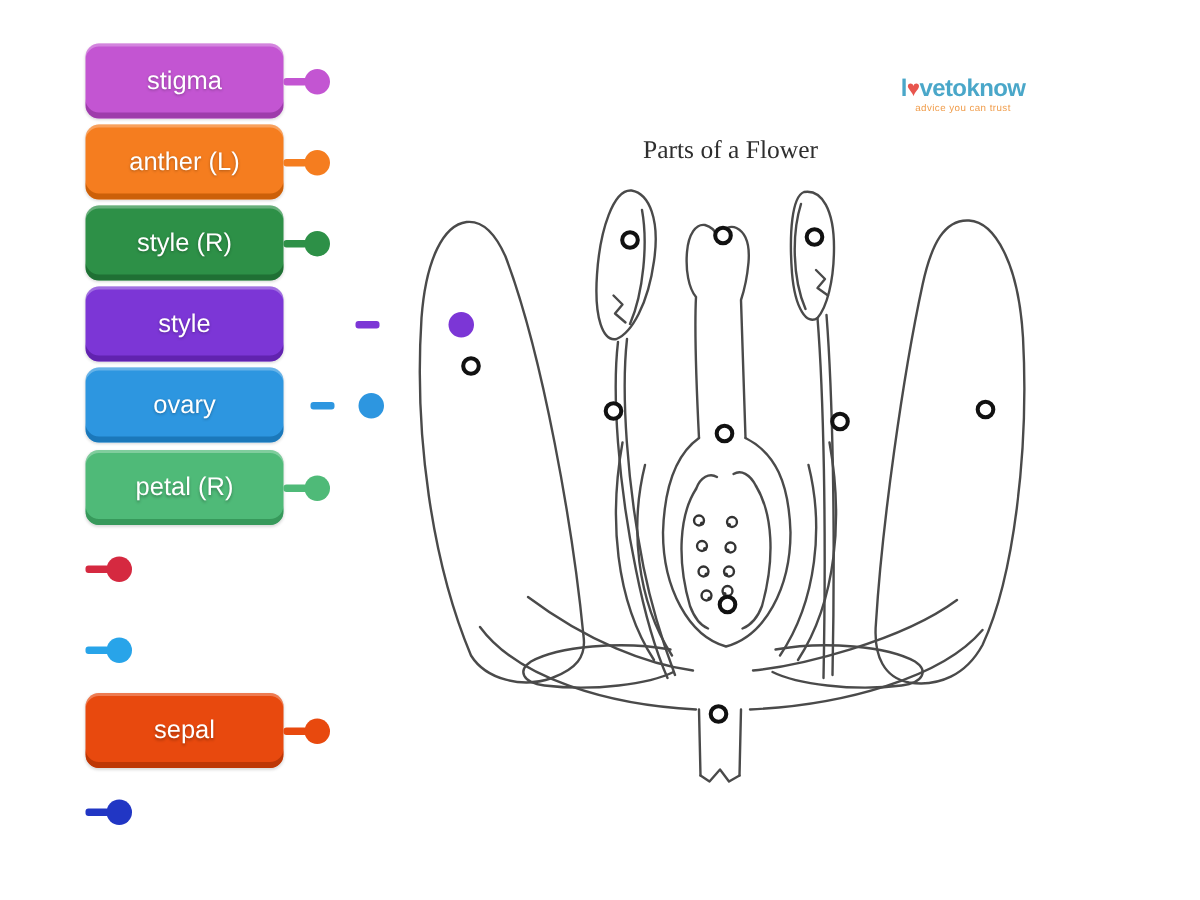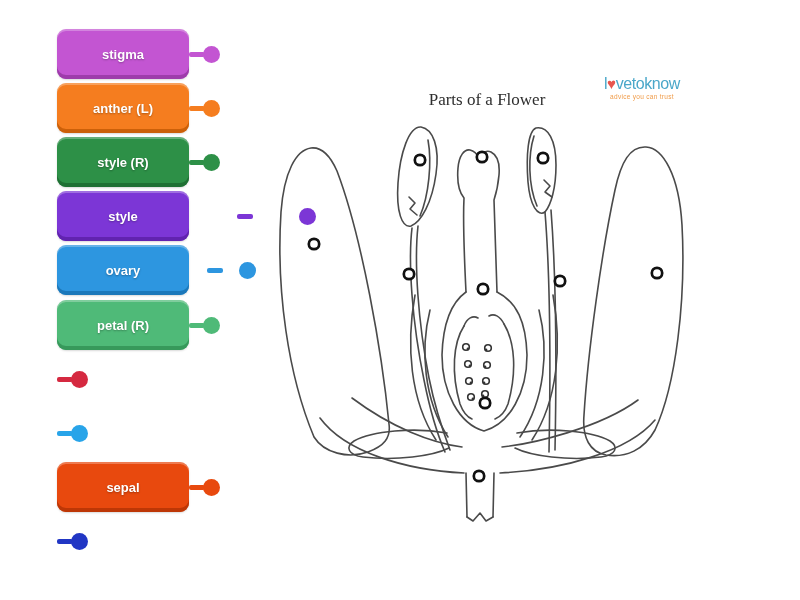--- a/index.html
+++ b/index.html
@@ -11,35 +11,35 @@
   .label-row{
     position:absolute;left:57px;height:50px;display:flex;align-items:center;
   }
   .label-box{
     width:132px;height:50px;border-radius:9px;box-sizing:border-box;
     display:flex;align-items:center;justify-content:center;
     box-shadow:inset 0 2px 0 rgba(255,255,255,.28), inset 0 -4px 0 rgba(0,0,0,.20), 0 1px 2px rgba(0,0,0,.15);
     cursor:pointer;
   }
   .label-text{
-    color:#fff;font-weight:bold;font-size:13px;white-space:nowrap;
+    color:#fff;font-weight:normal;font-size:17px;white-space:nowrap;
     text-shadow:0 1px 2px rgba(0,0,0,.30);
   }
   .stub{width:16px;height:5px;border-radius:2px;}
   .conn-dot{width:17px;height:17px;border-radius:50%;margin-left:-2px;}
   
   .diagram-title{
     position:absolute;top:90px;left:377px;width:220px;text-align:center;
     font-family:Liberation Serif, serif;font-size:17px;color:#2e2e2e;
   }
   .logo{
     position:absolute;top:52px;left:592px;width:100px;text-align:center;line-height:1;
   }
   .logo-main{
-    font-size:16px;font-weight:normal;color:#4aa7c9;letter-spacing:-0.4px;margin-top:24px;
+    font-size:16px;font-weight:bold;color:#4aa7c9;letter-spacing:-0.4px;
   }
   .logo-heart-glyph{color:#e8554e;font-size:15px;}
   .logo-tagline{
     font-size:6.5px;color:#f09c4a;margin-top:2px;letter-spacing:.3px;
   }
   svg.flower{position:absolute;left:0;top:0;}
   svg .art{stroke:#4a4a4a;stroke-width:1.6;fill:none;stroke-linecap:round;stroke-linejoin:round;}
   svg .ovule{stroke:#333;stroke-width:1.6;fill:none;}
   svg .ovule-dot{fill:#333;stroke:none;}
   svg .target{fill:#ffffff;stroke:#111;stroke-width:2.7;cursor:pointer;}

